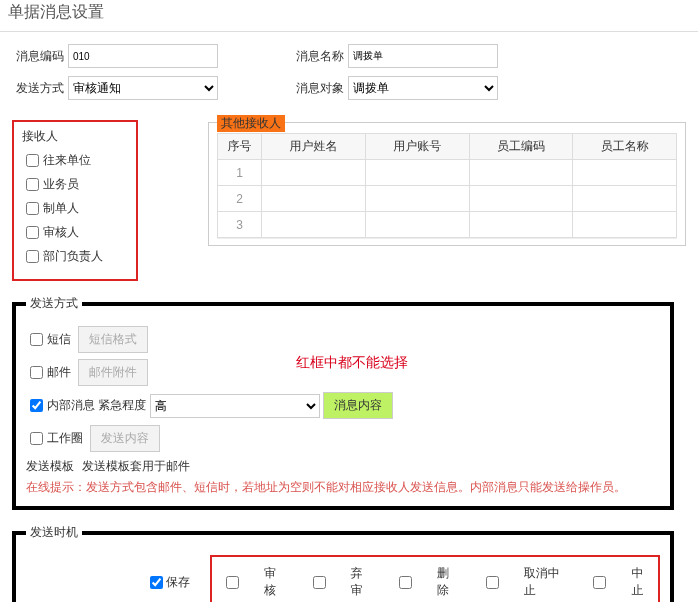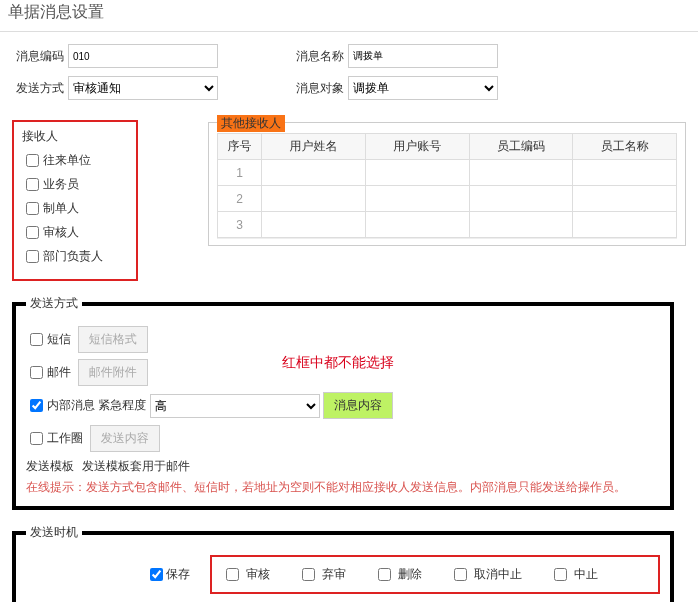--- a/index.html
+++ b/index.html
@@ -132,31 +132,31 @@
     font-size: 12px;
     cursor: pointer;
     min-width: 60px;
     text-align: center;
   }
   .btn.disabled {
     color: #aaa;
     background: #f3f3f3;
     cursor: default;
   }
-  .inline { display: inline-flex; align-items: center; gap: 4px; }
+  .inline { display: inline-flex; align-items: center; gap: 22px; }
   .warning-text {
     color: #d9534f;
     margin-top: 4px;
     font-size: 12px;
   }
   .red-note {
     color: #d9001b;
     font-size: 14px;
     position: absolute;
-    left: 266px;
+    left: 280px;
     top: 42px;
   }
   .send-methods { position: relative; }
   .red-frame {
     border: 2px solid #dd2222;
     padding: 8px 10px;
     display: flex;
     align-items: center;
     gap: 28px;
     flex: 1;

